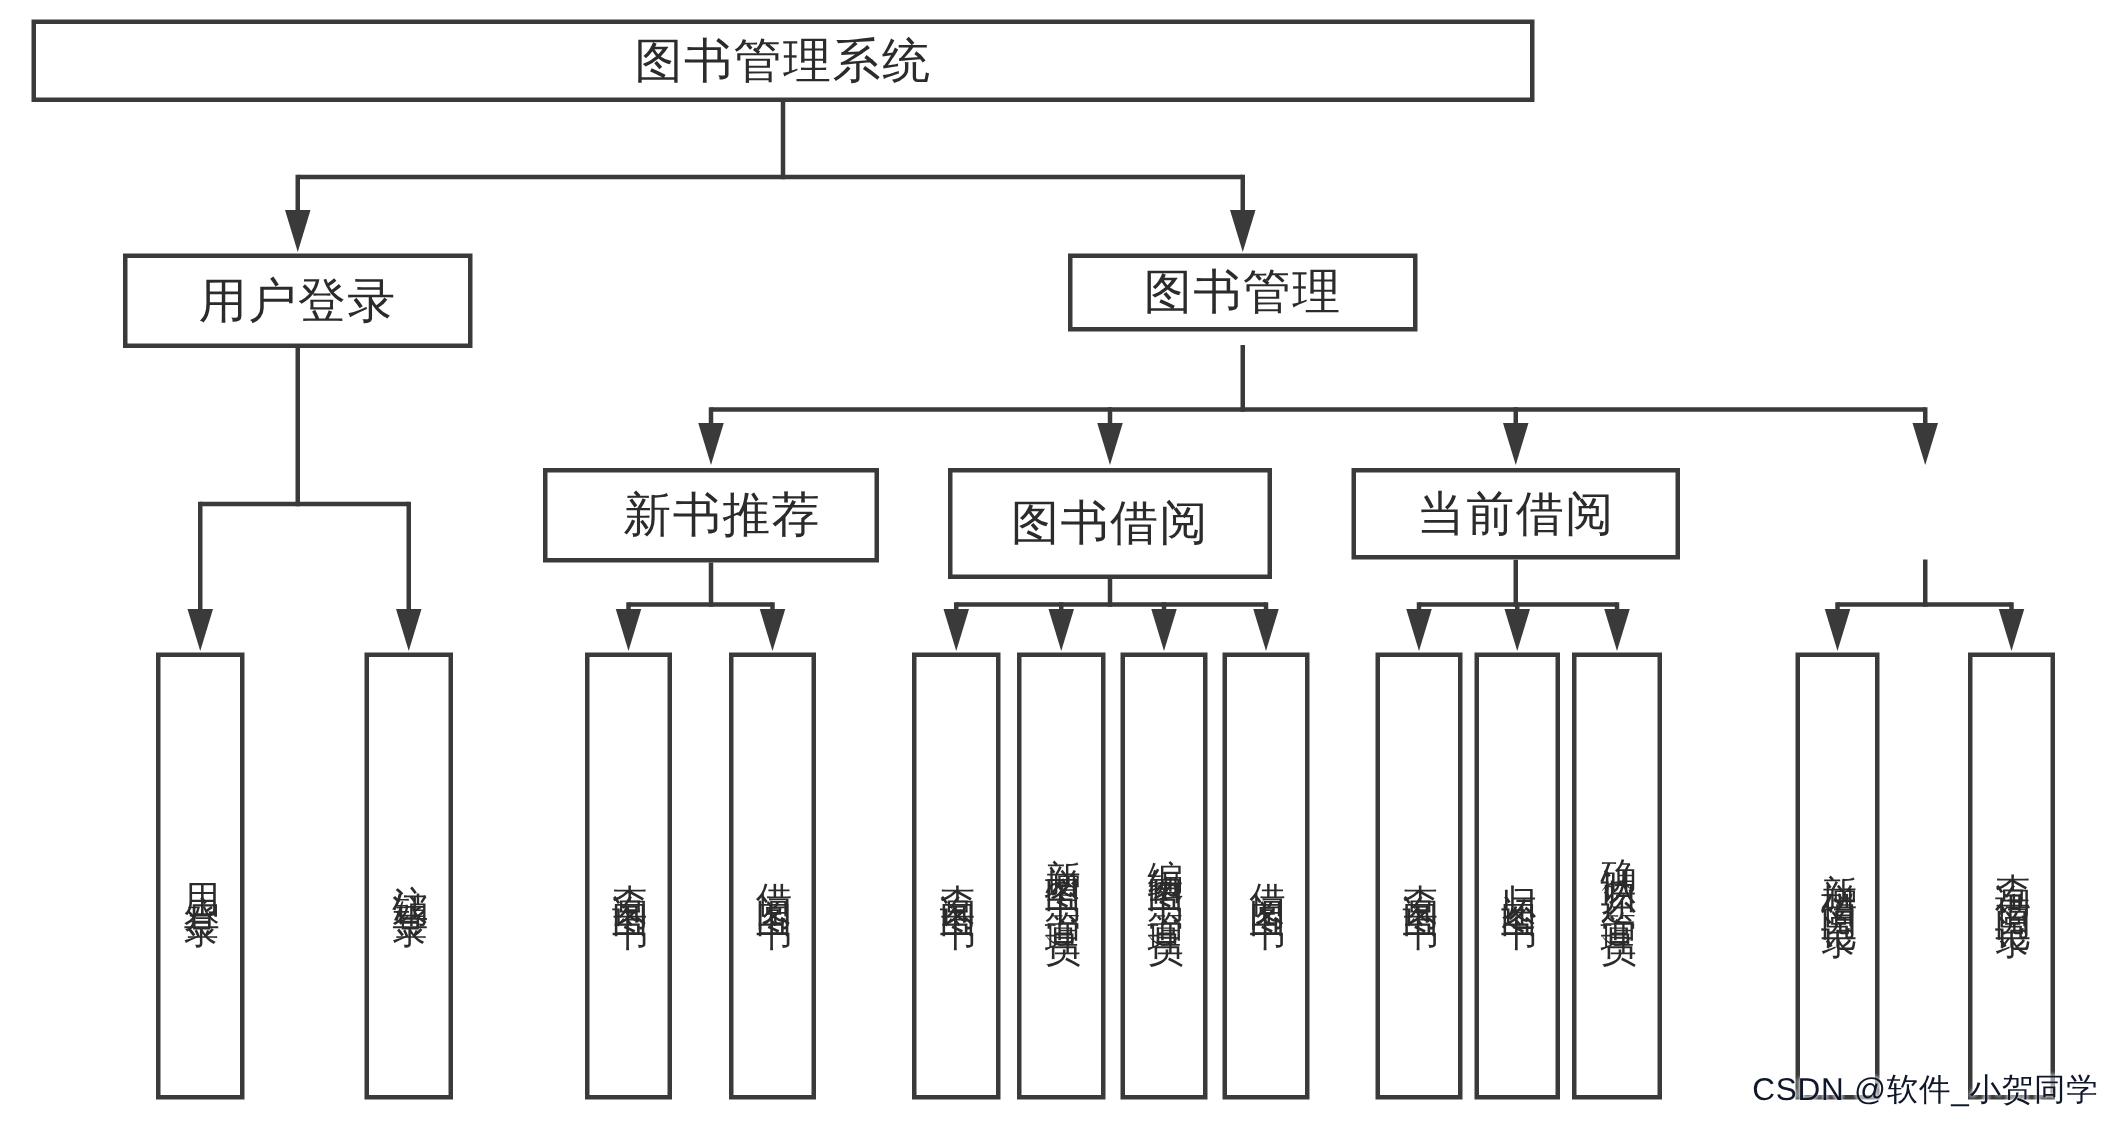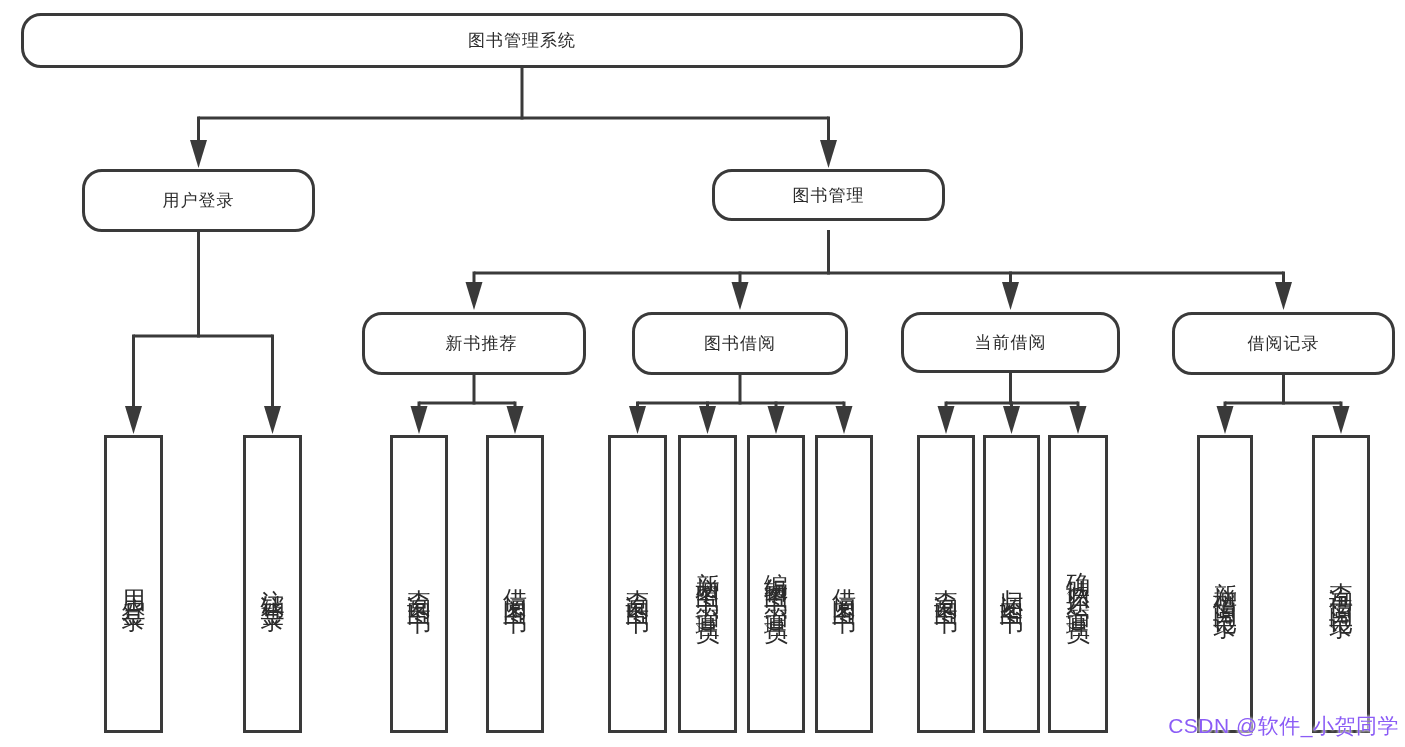--- a/index.html
+++ b/index.html
@@ -20,35 +20,35 @@
   .node {
     position: absolute;
     box-sizing: border-box;
     border: 3px solid #3a3a3a;
     background: #ffffff;
     display: flex;
     align-items: center;
     justify-content: center;
     color: #2b2b2b;
   }
-  .h-node { font-size: 17px; letter-spacing: 1px; white-space: nowrap; border-radius: 20px; }
+  .h-node { font-size: 32px; letter-spacing: 1px; white-space: nowrap; }
   .v-node .vtext {
     writing-mode: vertical-rl;
     text-orientation: mixed;
     font-size: 24px;
     letter-spacing: 7px;
     line-height: 1;
     white-space: nowrap;
   }
   
   #n-root            { left: 21px;   top: 13px;  width: 1002px; height: 55px; }
   #n-user-login      { left: 82px;   top: 169px; width: 233px;  height: 63px; }
   #n-book-mgmt       { left: 712px;  top: 169px; width: 233px;  height: 52px; }
   #n-new-book        { left: 362px;  top: 312px; width: 224px;  height: 63px; padding-left: 15px; }
-  #n-book-borrow     { left: 632px;  top: 312px; width: 216px;  height: 63px; }
+  #n-book-borrow     { left: 632px;  top: 312px; width: 216px;  height: 74px; }
   #n-current-borrow  { left: 901px;  top: 312px; width: 219px;  height: 61px; }
   #n-borrow-records  { left: 1172px; top: 312px; width: 223px;  height: 63px; }
   
   .leaf { top: 435px; height: 298px; }
   #l-user-login  { left: 104px;  width: 59px; }
   #l-logout      { left: 243px;  width: 59px; }
   #l-nb-query    { left: 390px;  width: 58px; }
   #l-nb-borrow   { left: 486px;  width: 58px; }
   #l-bb-query    { left: 608px;  width: 59px; }
   #l-bb-add      { left: 678px;  width: 59px; }
@@ -59,21 +59,21 @@
   #l-cb-confirm  { left: 1048px; width: 60px; }
   #l-br-add      { left: 1197px; width: 56px; }
   #l-br-query    { left: 1312px; width: 58px; }
   .edge { stroke: #3a3a3a; stroke-width: 3; fill: none; }
   .head { fill: #3a3a3a; stroke: none; }
   #watermark {
     position: absolute;
     right: 6px;
     top: 712px;
     font-size: 21px;
-    color: #8b5cf6;
+    color: #0f172a;
     letter-spacing: 0.5px;
     white-space: nowrap;
     text-shadow: 0 0 3px #ffffff, 0 0 3px #ffffff;
   }
 </style>
 </head>
 <body>
 
 <div id="stage">
 
@@ -166,23 +166,20 @@
 
   <div id="n-new-book" class="node h-node">
     <span>新书推荐</span>
   </div>
   <div id="n-book-borrow" class="node h-node">
     <span>图书借阅</span>
   </div>
   <div id="n-current-borrow" class="node h-node">
     <span>当前借阅</span>
   </div>
-  <div id="n-borrow-records" class="node h-node">
-    <span>借阅记录</span>
-  </div>
 
   <div id="l-user-login" class="node v-node leaf">
     <span class="vtext">用户登录</span>
   </div>
   <div id="l-logout" class="node v-node leaf">
     <span class="vtext">注销登录</span>
   </div>
 
   <div id="l-nb-query" class="node v-node leaf">
     <span class="vtext">查询图书</span>

